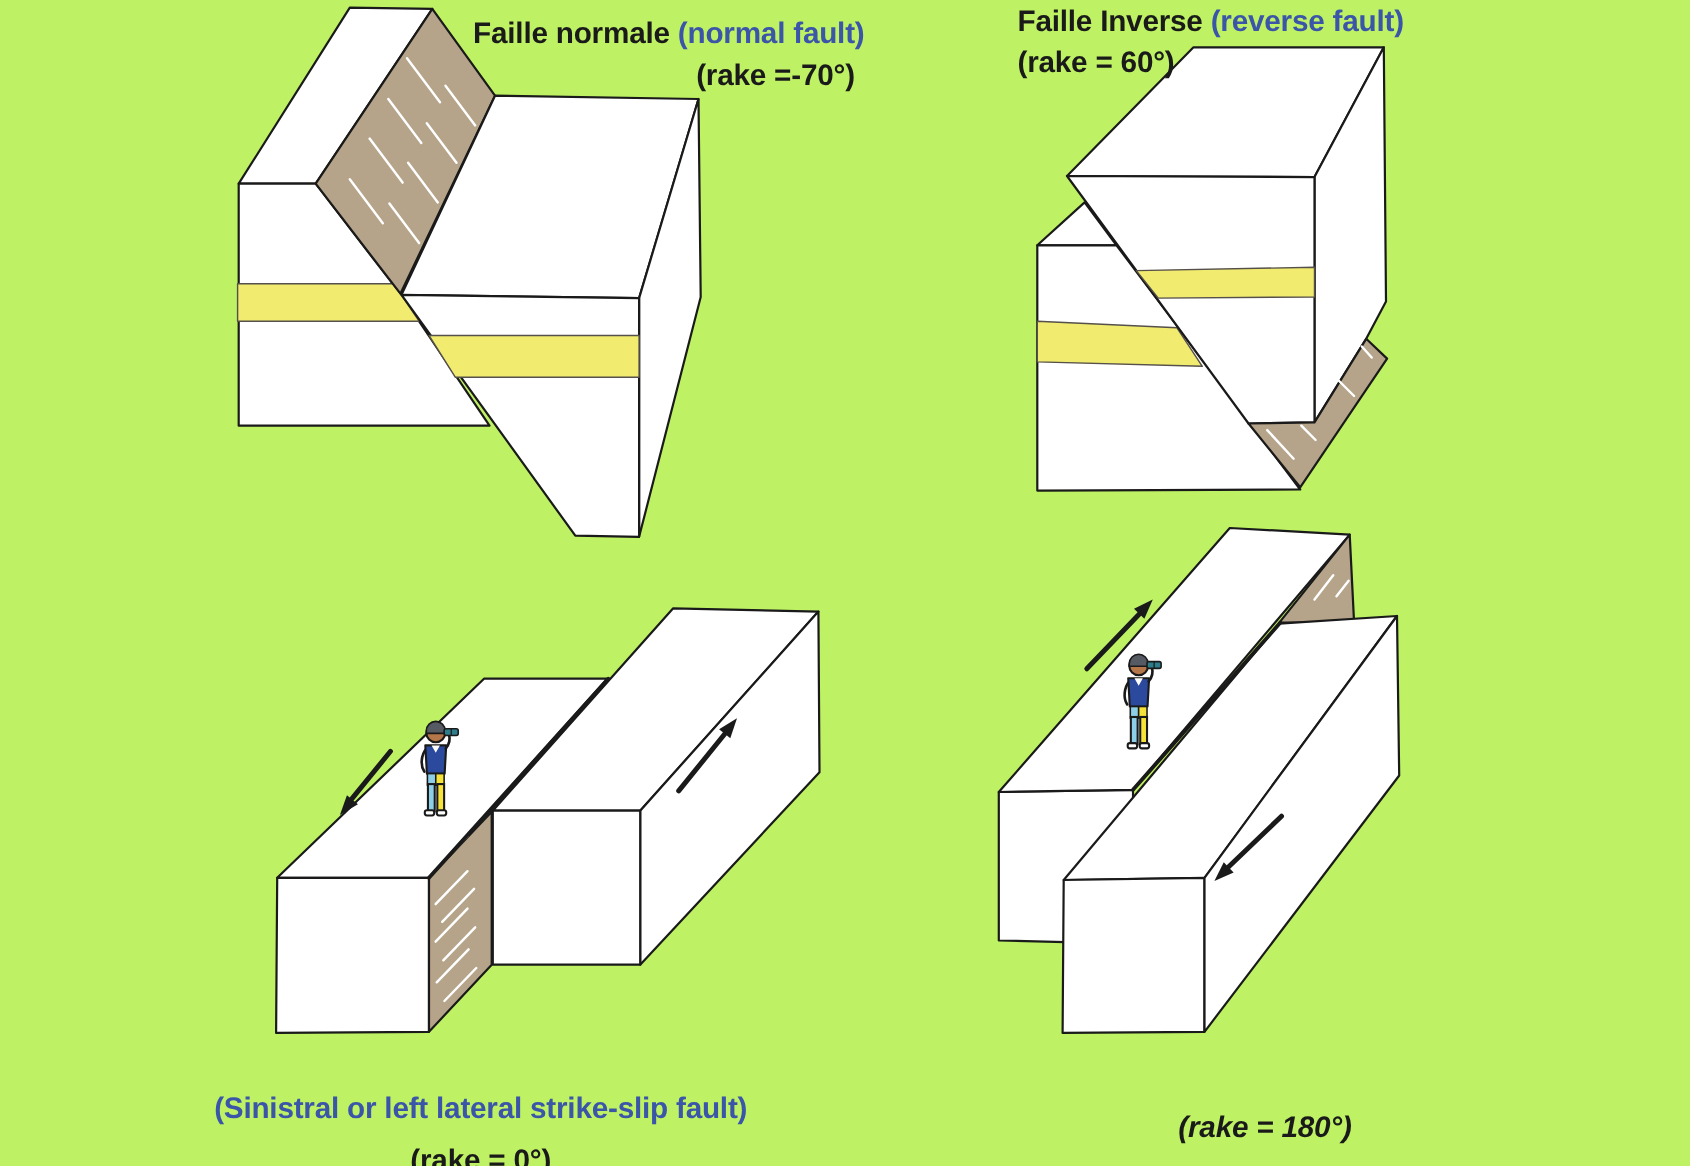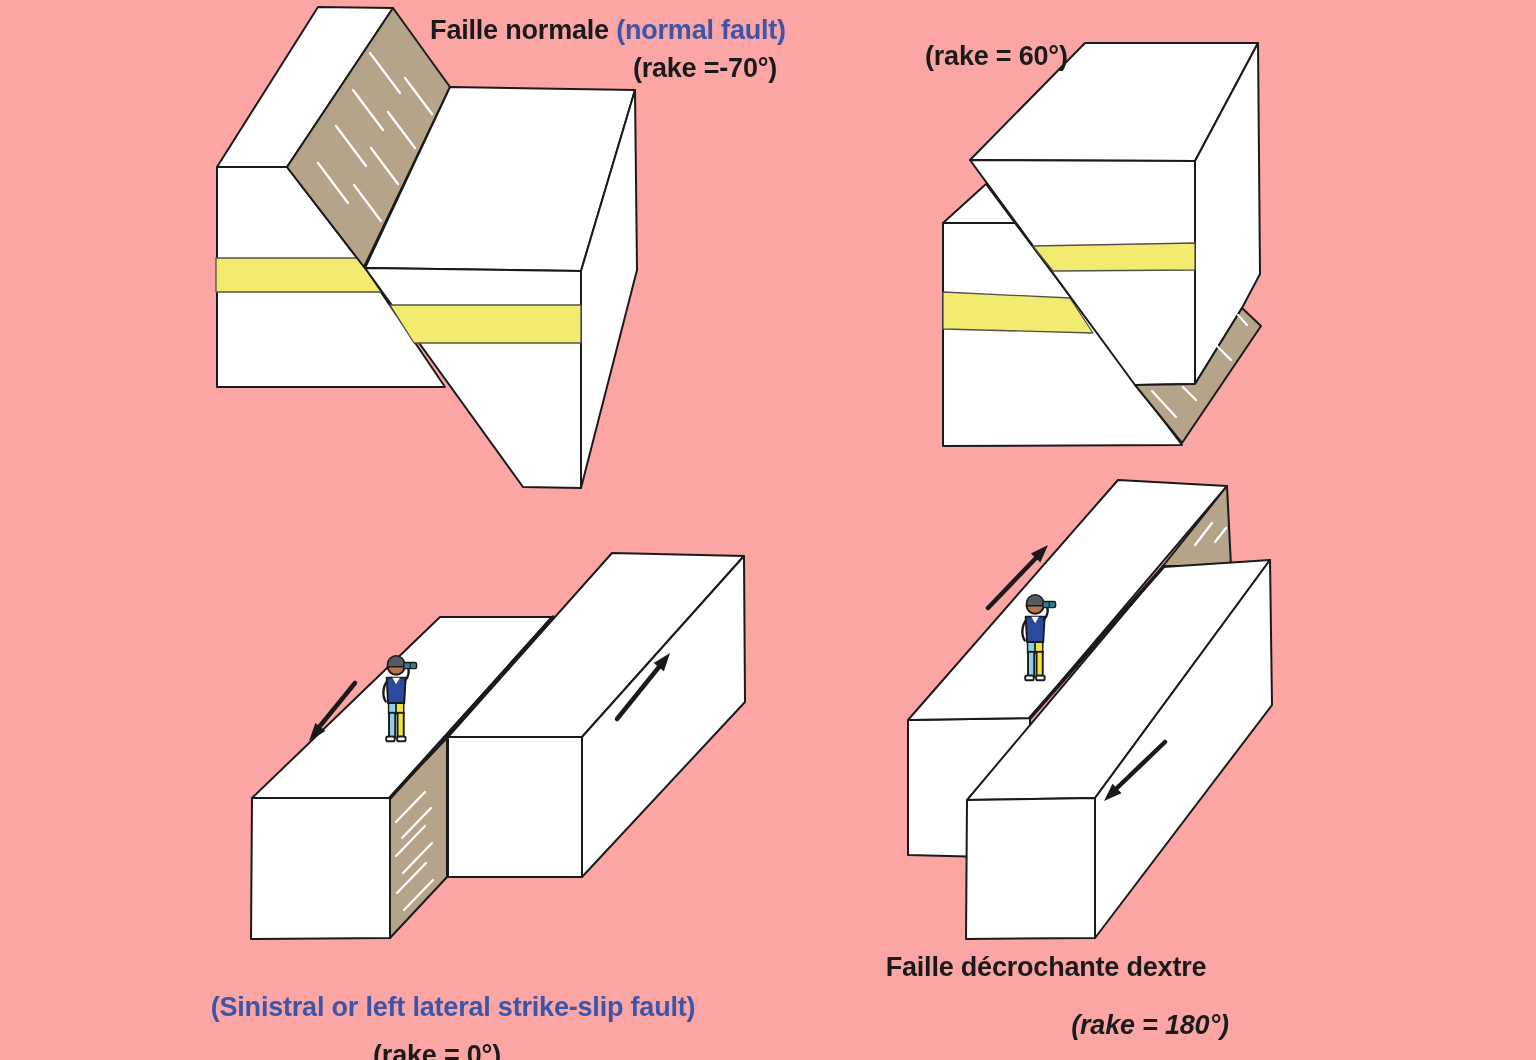--- a/index.html
+++ b/index.html
@@ -9,21 +9,21 @@
     --ink:#1a1a1a;
     --shirt:#2b4a9e;
     --pants-y:#f6e339;
     --pants-b:#8ecfe8;
     --skin:#b5774a;
     --cap:#555a63;
     --binoc:#2e7d8a;
   }
   html,body{margin:0;padding:0;background:#fff;}
   #stage{
-    position:relative;width:1536px;height:1060px;background:#fca5a5;overflow:hidden;
+    position:relative;width:1536px;height:1060px;background:#bef264;overflow:hidden;
     font-family:"Liberation Sans", sans-serif;color:var(--ink);
   }
   #stage svg{position:absolute;left:0;top:0;}
   .caption{
     position:absolute;white-space:nowrap;font-size:27px;font-weight:600;
     letter-spacing:-0.2px;line-height:1.2;color:var(--ink);
   }
   .centered{transform:translateX(-50%);}
   .blue{color:var(--blue);}
   
@@ -157,31 +157,32 @@
   </svg>
 
   <div class="caption centered" style="left:608px;top:14px;">
     <span>Faille normale</span>
     <span class="blue">(normal fault)</span>
   </div>
   <div class="caption centered" style="left:705px;top:52px;">
     <span>(rake =-70°)</span>
   </div>
 
+  <div class="caption" style="left:925px;top:3px;">
+    <span>Faille Inverse</span>
+    <span class="blue">(reverse fault)</span>
+  </div>
   <div class="caption" style="left:925px;top:40px;">
     <span>(rake = 60°)</span>
   </div>
 
-  <div class="caption centered blue" style="left:453px;top:991px;">
+  <div class="caption centered blue" style="left:437px;top:991px;">
     <span>(Sinistral or left lateral strike-slip fault)</span>
   </div>
   <div class="caption centered" style="left:437px;top:1027px;margin-top:12px;">
     <span>(rake = 0°)</span>
   </div>
 
-  <div class="caption centered" style="left:1046px;top:951px;">
-    <span>Faille décrochante dextre</span>
-  </div>
   <div class="caption centered" style="left:1150px;top:1009px;font-style:italic;">
     <span>(rake = 180°)</span>
   </div>
 
 </div>
 
 </body></html>

